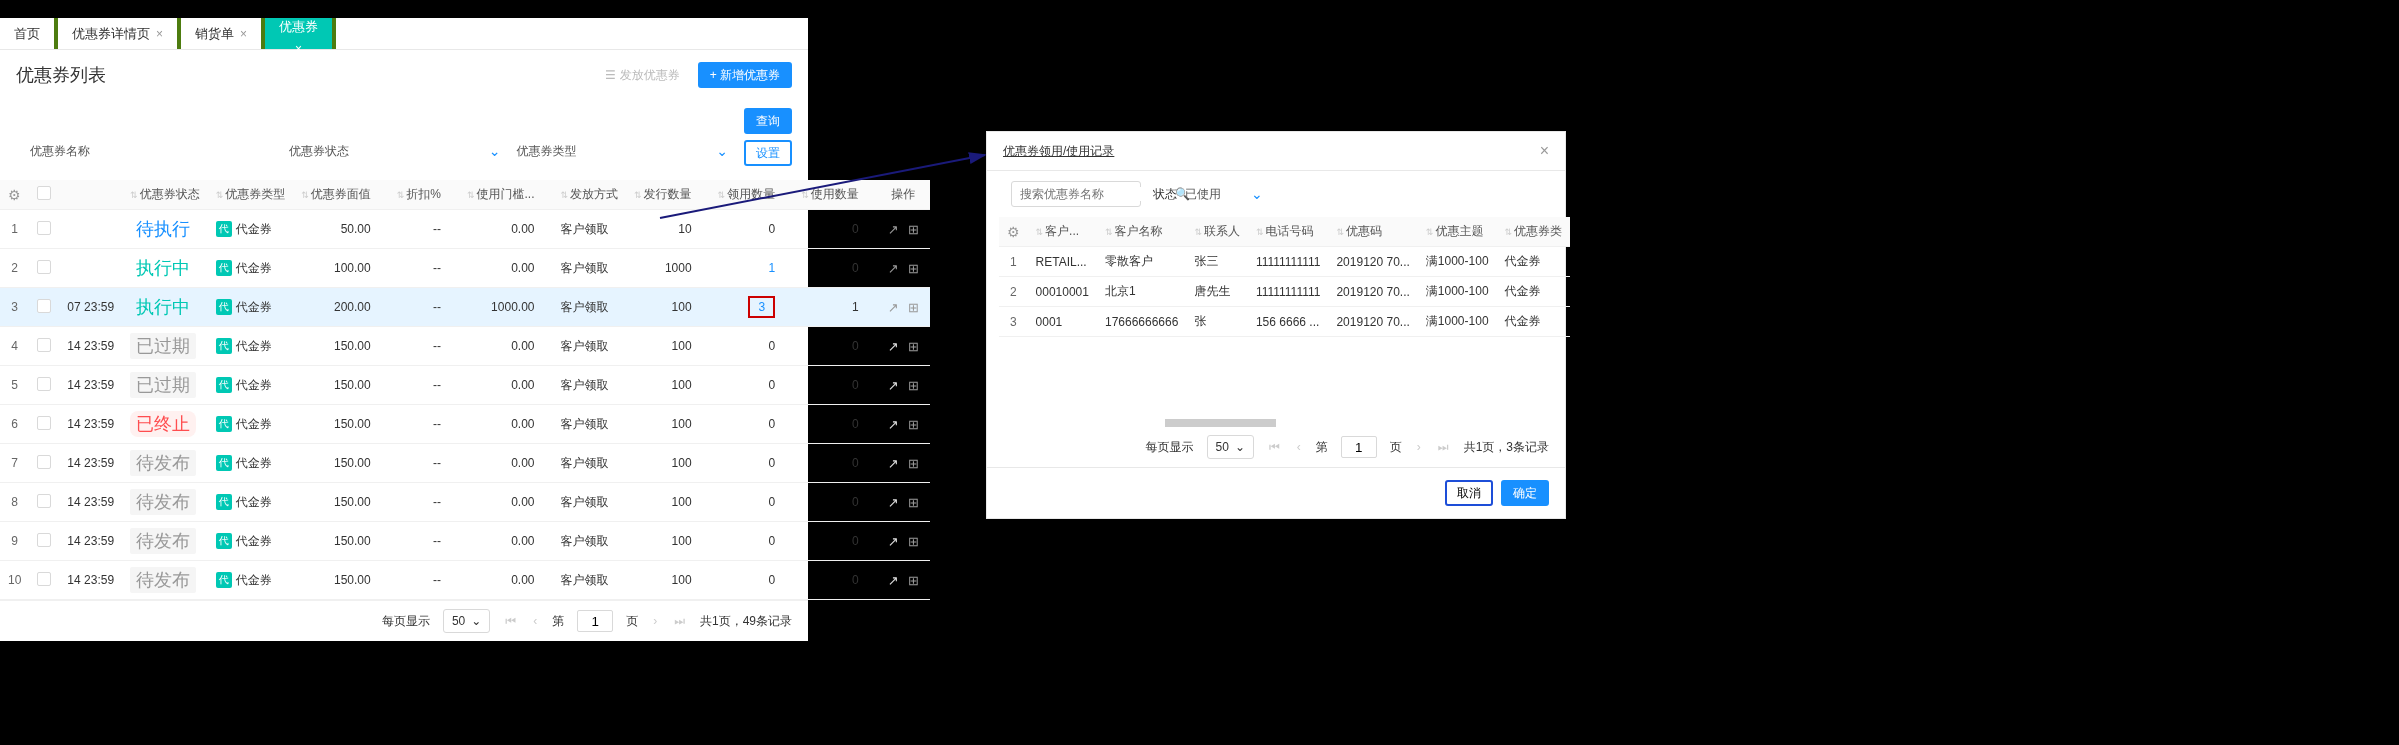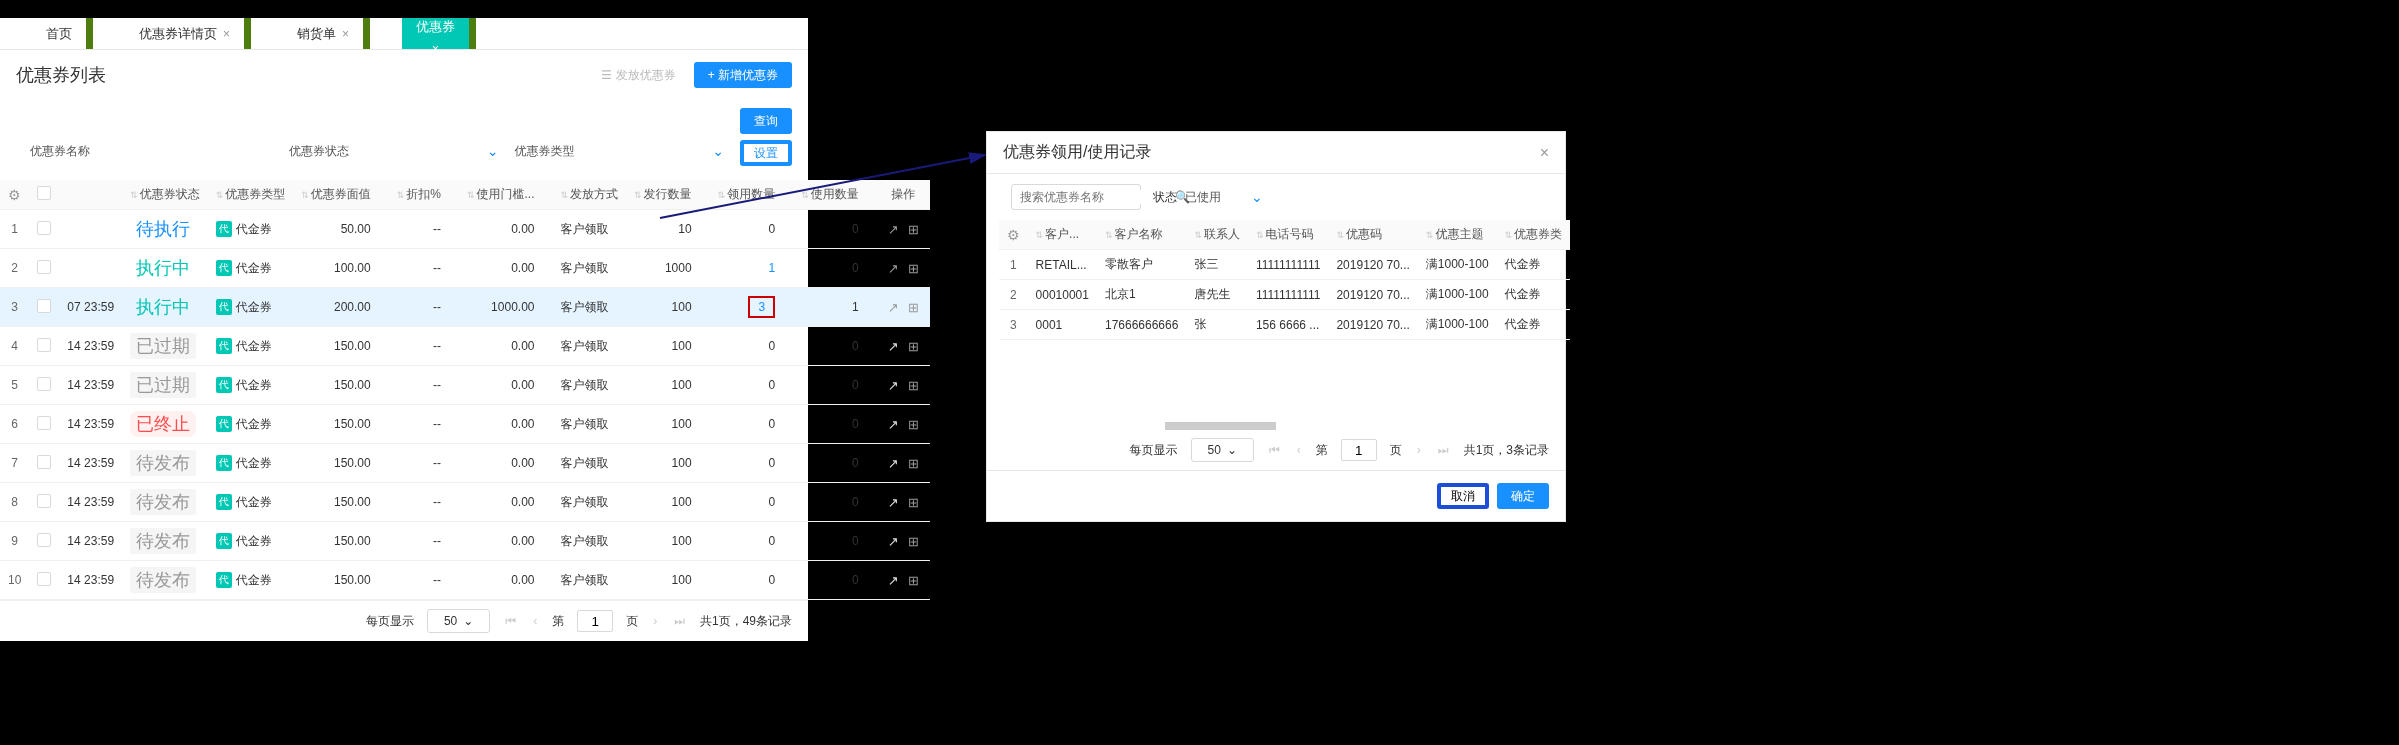--- a/index.html
+++ b/index.html
@@ -1,27 +1,27 @@
 <!DOCTYPE html>
 <html><head>
 <meta charset="utf-8">
 <style>
 * { margin: 0; padding: 0; box-sizing: border-box; font-family: -apple-system, "Microsoft YaHei", sans-serif; }
 body { background: #000; width: 2399px; height: 745px; position: relative; font-size: 12px; color: #333; }
 .panel-left { position: absolute; left: 0; top: 18px; width: 808px; background: #fff; }
 .panel-right { position: absolute; left: 986px; top: 131px; width: 580px; background: #fff; border: 1px solid #e8e8e8; }
 .tabs { display: flex; border-bottom: 1px solid #e8e8e8; height: 32px; align-items: stretch; }
-.tab { padding: 0 14px; display: flex; align-items: center; gap: 6px; border-right: 7px solid #4d7c0f; cursor: pointer; font-size: 13px; margin-left: 32px; }
+.tab { padding: 0 14px; display: flex; align-items: center; gap: 6px; border-right: 4px solid #4d7c0f; cursor: pointer; font-size: 13px; }
 .tab.active { background: #00c8b4; color: #fff; flex-direction: column; }
 .tab-close { color: #999; font-size: 12px; }
 .tab.active .tab-close { color: #fff; }
 .header-row { display: flex; justify-content: space-between; align-items: center; padding: 12px 16px; }
 .page-title { font-size: 18px; font-weight: 500; }
 .header-actions { display: flex; gap: 8px; align-items: center; }
-.btn { height: 26px; padding: 0 10px; border: 4px solid #1d4ed8; background: #fff; border-radius: 3px; cursor: pointer; display: inline-flex; align-items: center; gap: 4px; font-size: 12px; }
+.btn { height: 26px; padding: 0 10px; border: 2px solid #1d4ed8; background: #fff; border-radius: 3px; cursor: pointer; display: inline-flex; align-items: center; gap: 4px; font-size: 12px; }
 .btn.link { border: none; color: #bbb; }
 .btn.primary { background: #1890ff; border-color: #1890ff; color: #fff; }
 .btn.teal-border { border-color: #1890ff; color: #1890ff; }
 .filter-row { display: flex; align-items: center; padding: 8px 16px 14px 30px; gap: 16px; }
 .filter-item { display: flex; align-items: center; gap: 6px; flex: 1; margin-top: 28px; }
 .filter-label { color: #555; white-space: nowrap; }
 .filter-input { flex: 1; height: 24px; border: none; border-bottom: 1px solid transparent; }
 .filter-select { flex: 1; height: 24px; border: none; display: flex; justify-content: space-between; align-items: center; color: #999; }
 .chevron-down { color: #1890ff; font-size: 14px; }
 .filter-btns { display: flex; flex-direction: column; gap: 6px; }
@@ -39,25 +39,25 @@
 .st-stopped { background: #fff1f0; color: #ff4d4f; border-radius: 8px; }
 .st-draft { background: #f5f5f5; color: #999; }
 .type-badge { display: inline-block; width: 16px; height: 16px; background: #00c8b4; color: #fff; text-align: center; line-height: 16px; border-radius: 2px; font-size: 10px; margin-right: 4px; vertical-align: middle; }
 .checkbox { width: 14px; height: 14px; border: 1px solid #d9d9d9; border-radius: 2px; display: inline-block; background: #fff; }
 .gear-icon { color: #999; font-size: 14px; }
 .op-icon { color: #999; margin: 0 3px; cursor: pointer; font-size: 13px; }
 .op-icon.disabled { color: #ddd; }
 .highlight-row td { background: #e6f4ff; }
 .highlight-box { border: 2px solid #c00; padding: 2px 8px; display: inline-block; color: #1890ff; }
 .pagination { display: flex; align-items: center; justify-content: flex-end; gap: 13px; padding: 8px 16px; border-top: 1px solid #f0f0f0; font-size: 12px; }
-.page-select { border: 1px solid #d9d9d9; height: 24px; padding: 0 16px; border-radius: 3px; display: inline-flex; align-items: center; gap: 6px; }
+.page-select { border: 1px solid #d9d9d9; height: 24px; padding: 0 8px; border-radius: 3px; display: inline-flex; align-items: center; gap: 6px; }
 .page-input { width: 36px; height: 22px; border: 1px solid #d9d9d9; text-align: center; border-radius: 2px; }
 .page-nav { color: #ccc; cursor: pointer; padding: 0 2px; }
 .modal-header { display: flex; justify-content: space-between; align-items: center; padding: 10px 16px; border-bottom: 1px solid #e8e8e8; }
-.modal-title { font-size: 16px; font-weight: 500; }
+.modal-title { font-size: 12px; font-weight: 500; text-decoration: underline; }
 .modal-close { color: #999; cursor: pointer; font-size: 16px; }
 .modal-search-row { display: flex; align-items: center; gap: 12px; padding: 10px 16px 10px 24px; }
 .search-box { display: flex; align-items: center; border: 1px solid #d9d9d9; border-radius: 3px; height: 26px; padding: 0 8px; width: 130px; }
 .search-box input { border: none; flex: 1; outline: none; font-size: 12px; }
 .search-ico { color: #1890ff; }
 .status-select { display: flex; align-items: center; gap: 8px; }
 .status-val { display: flex; align-items: center; gap: 30px; color: #555; }
 .modal-table-wrap { padding: 0 12px; min-height: 200px; }
 .modal-footer { display: flex; justify-content: flex-end; gap: 8px; padding: 12px 16px; border-top: 1px solid #e8e8e8; }
 .arrow-svg { position: absolute; pointer-events: none; }

